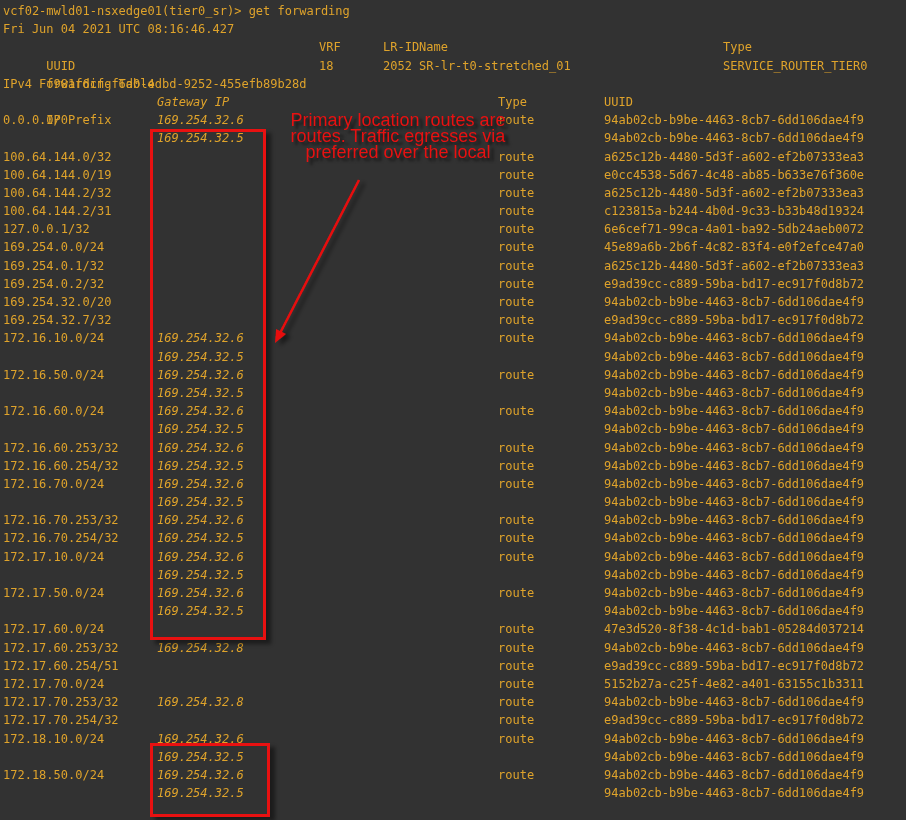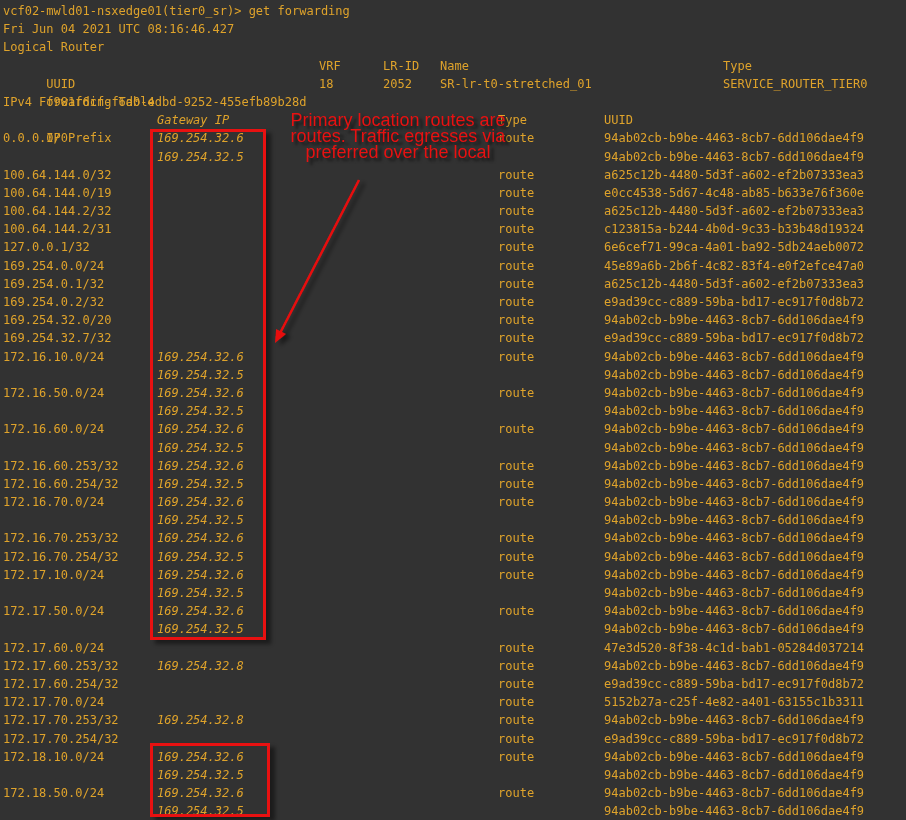--- a/index.html
+++ b/index.html
@@ -16,21 +16,21 @@
   }
   .tline{position:relative;height:18.2px;line-height:18.2px;white-space:pre;}
   .abs{position:absolute;top:0;}
   
   .c-gw{left:154px;font-style:italic;}
   .c-type{left:495px;}
   .c-uuid{left:601px;}
   
   .c-vrf{left:316px;}
   .c-lrid{left:380px;}
-  .c-name{left:437px;}
+  .c-name{left:416px;}
   .c-rtype{left:720px;}
   
   .redbox{
     position:absolute;box-sizing:border-box;
     border:3px solid var(--red,#e81111);
     box-shadow:5px 4px 4px rgba(0,0,0,0.45);
     background:transparent;
   }
   .box1{left:150px;top:129px;width:116px;height:511px;}
   .box2{left:150px;top:743px;width:120px;height:74px;}
@@ -47,21 +47,20 @@
 </style>
 </head>
 <body>
 
 <div class="screen">
 
   <div class="term">
     <div class="tline"><span>vcf02-mwld01-nsxedge01(tier0_sr)&gt; get forwarding</span></div>
     <div class="tline"><span>Fri Jun 04 2021 UTC 08:16:46.427</span></div>
 
-    <div class="tline"><span>Logical Router</span></div>
 
     <div class="tline">
       <span>UUID</span>
       <span class="abs c-vrf">VRF</span>
       <span class="abs c-lrid">LR-ID</span>
       <span class="abs c-name">Name</span>
       <span class="abs c-rtype">Type</span>
     </div>
 
     <div class="tline">
@@ -105,21 +104,21 @@
         <div class="tline"><span>172.16.70.0/24</span><span class="abs c-gw">169.254.32.6</span><span class="abs c-type">route</span><span class="abs c-uuid">94ab02cb-b9be-4463-8cb7-6dd106dae4f9</span></div>
         <div class="tline"><span class="abs c-gw">169.254.32.5</span><span class="abs c-uuid">94ab02cb-b9be-4463-8cb7-6dd106dae4f9</span></div>
         <div class="tline"><span>172.16.70.253/32</span><span class="abs c-gw">169.254.32.6</span><span class="abs c-type">route</span><span class="abs c-uuid">94ab02cb-b9be-4463-8cb7-6dd106dae4f9</span></div>
         <div class="tline"><span>172.16.70.254/32</span><span class="abs c-gw">169.254.32.5</span><span class="abs c-type">route</span><span class="abs c-uuid">94ab02cb-b9be-4463-8cb7-6dd106dae4f9</span></div>
         <div class="tline"><span>172.17.10.0/24</span><span class="abs c-gw">169.254.32.6</span><span class="abs c-type">route</span><span class="abs c-uuid">94ab02cb-b9be-4463-8cb7-6dd106dae4f9</span></div>
         <div class="tline"><span class="abs c-gw">169.254.32.5</span><span class="abs c-uuid">94ab02cb-b9be-4463-8cb7-6dd106dae4f9</span></div>
         <div class="tline"><span>172.17.50.0/24</span><span class="abs c-gw">169.254.32.6</span><span class="abs c-type">route</span><span class="abs c-uuid">94ab02cb-b9be-4463-8cb7-6dd106dae4f9</span></div>
         <div class="tline"><span class="abs c-gw">169.254.32.5</span><span class="abs c-uuid">94ab02cb-b9be-4463-8cb7-6dd106dae4f9</span></div>
         <div class="tline"><span>172.17.60.0/24</span><span class="abs c-type">route</span><span class="abs c-uuid">47e3d520-8f38-4c1d-bab1-05284d037214</span></div>
         <div class="tline"><span>172.17.60.253/32</span><span class="abs c-gw">169.254.32.8</span><span class="abs c-type">route</span><span class="abs c-uuid">94ab02cb-b9be-4463-8cb7-6dd106dae4f9</span></div>
-        <div class="tline"><span>172.17.60.254/32</span><span class="abs c-type">route</span><span class="abs c-uuid">e9ad39cc-c889-59ba-bd17-ec917f0d8b72</span></div>
+        <div class="tline"><span>172.17.60.254/51</span><span class="abs c-type">route</span><span class="abs c-uuid">e9ad39cc-c889-59ba-bd17-ec917f0d8b72</span></div>
         <div class="tline"><span>172.17.70.0/24</span><span class="abs c-type">route</span><span class="abs c-uuid">5152b27a-c25f-4e82-a401-63155c1b3311</span></div>
         <div class="tline"><span>172.17.70.253/32</span><span class="abs c-gw">169.254.32.8</span><span class="abs c-type">route</span><span class="abs c-uuid">94ab02cb-b9be-4463-8cb7-6dd106dae4f9</span></div>
         <div class="tline"><span>172.17.70.254/32</span><span class="abs c-type">route</span><span class="abs c-uuid">e9ad39cc-c889-59ba-bd17-ec917f0d8b72</span></div>
         <div class="tline"><span>172.18.10.0/24</span><span class="abs c-gw">169.254.32.6</span><span class="abs c-type">route</span><span class="abs c-uuid">94ab02cb-b9be-4463-8cb7-6dd106dae4f9</span></div>
         <div class="tline"><span class="abs c-gw">169.254.32.5</span><span class="abs c-uuid">94ab02cb-b9be-4463-8cb7-6dd106dae4f9</span></div>
         <div class="tline"><span>172.18.50.0/24</span><span class="abs c-gw">169.254.32.6</span><span class="abs c-type">route</span><span class="abs c-uuid">94ab02cb-b9be-4463-8cb7-6dd106dae4f9</span></div>
         <div class="tline"><span class="abs c-gw">169.254.32.5</span><span class="abs c-uuid">94ab02cb-b9be-4463-8cb7-6dd106dae4f9</span></div>
       </div>
   </div>
 

